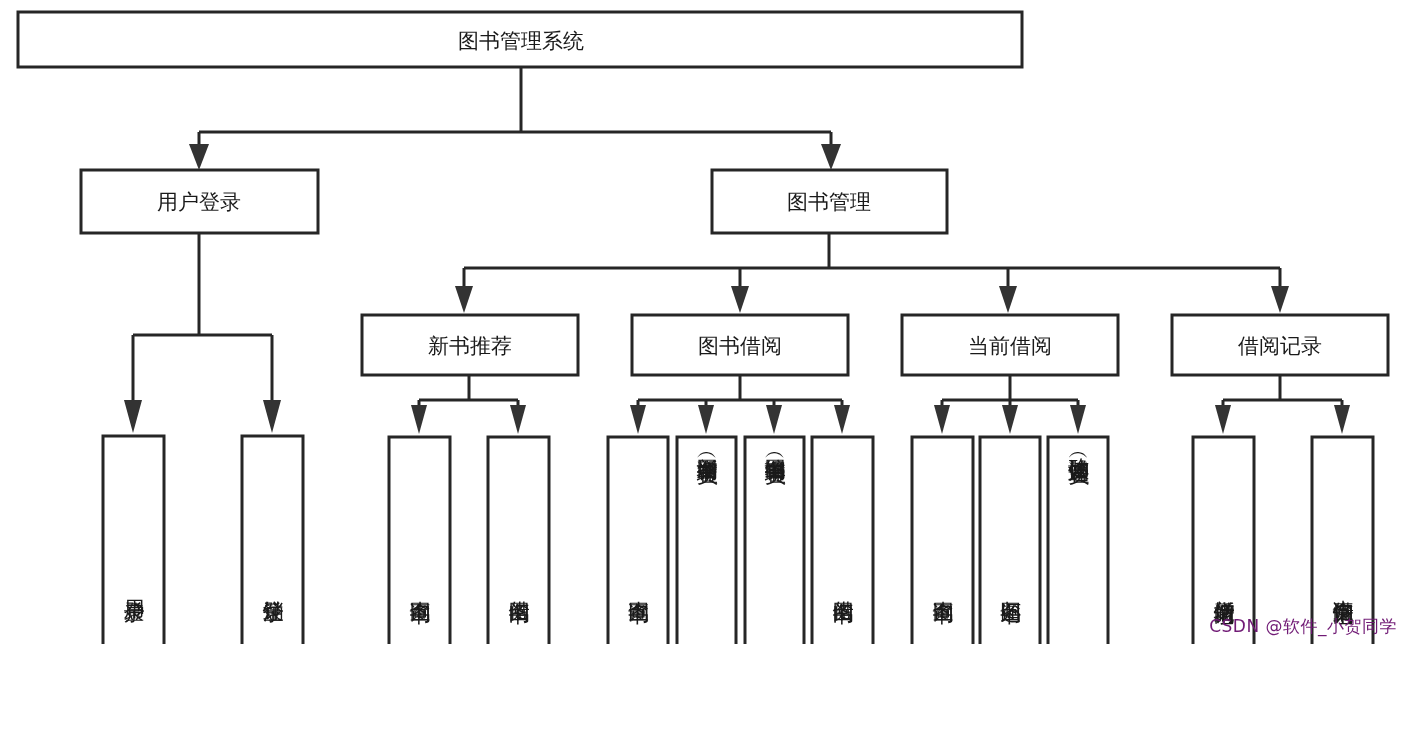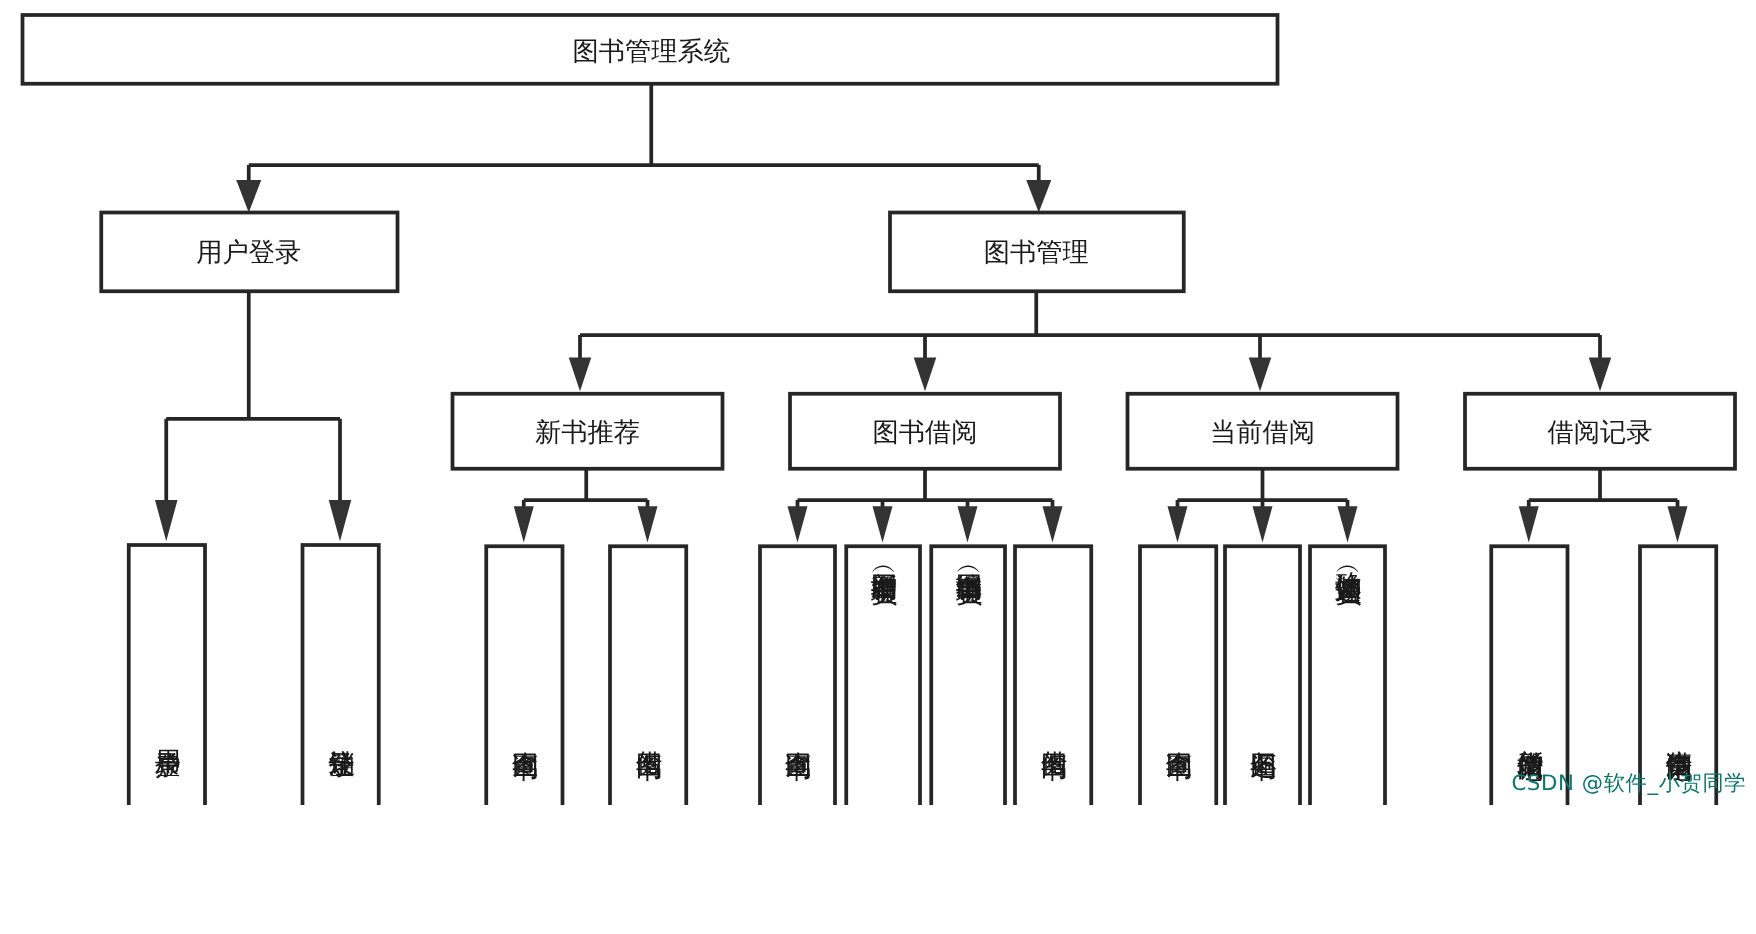--- a/index.html
+++ b/index.html
@@ -64,21 +64,21 @@
     align-items: center;
     justify-content: center;
     pointer-events: none;
   }
   .watermark {
     position: absolute;
     right: 8px;
     bottom: 6px;
     font-family: "DejaVu Sans", "Liberation Sans", sans-serif;
     font-size: 17px;
-    color: #0f766e;
+    color: #701a75;
     letter-spacing: 0.5px;
     white-space: nowrap;
   }
 </style>
 </head>
 <body>
 
 <div id="diagram-root">
 
   <svg id="tree-svg" viewBox="0 0 1405 747">

